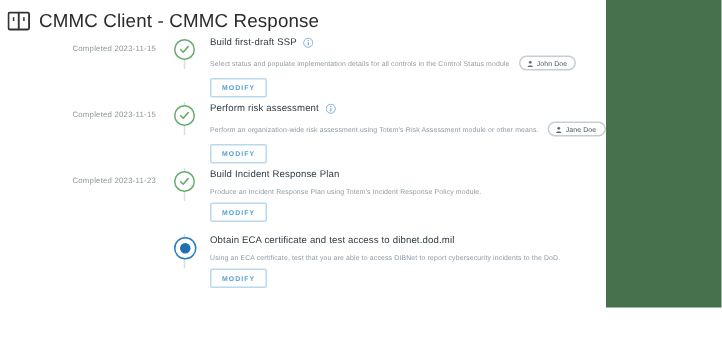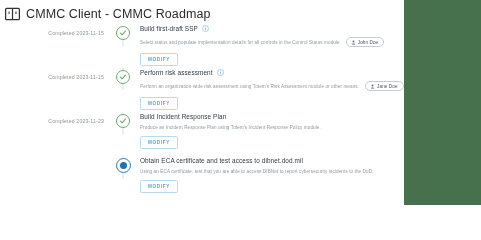--- a/index.html
+++ b/index.html
@@ -202,21 +202,21 @@
 
     <div class="page-header">
       <span>
         <svg class="book-icon" viewBox="0 0 24 22">
           <rect x="1" y="2" width="22" height="18" rx="1.5" fill="none" stroke="#333" stroke-width="2"></rect>
           <line x1="12" y1="2" x2="12" y2="20" stroke="#333" stroke-width="2"></line>
           <line x1="6.5" y1="7" x2="6.5" y2="11" stroke="#333" stroke-width="1.6"></line>
           <line x1="17.5" y1="7" x2="17.5" y2="11" stroke="#333" stroke-width="1.6"></line>
         </svg>
       </span>
-      <span class="page-title">CMMC Client - CMMC Roadmap</span>
+      <span class="page-title">CMMC Client - CMMC Response</span>
     </div>
 
     <div class="timeline">
 
       <div class="tl-item">
         <div class="tl-date">Completed 2023-11-15</div>
         <div class="tl-marker-col">
           <div class="tl-line"></div>
           <div class="marker">
             <svg width="8" height="8" viewBox="0 0 12 12">

